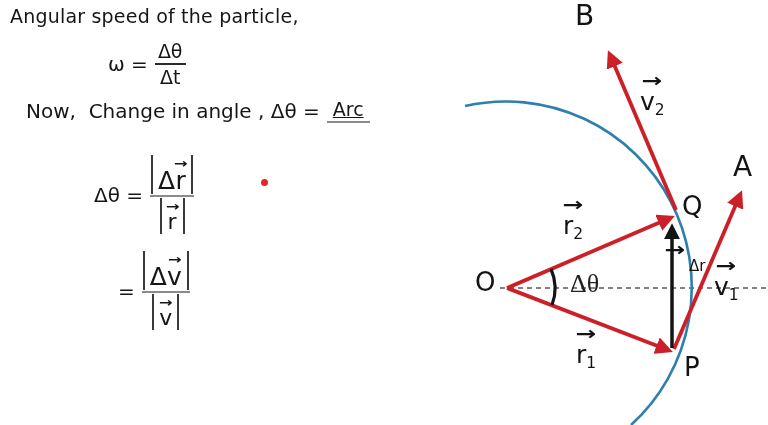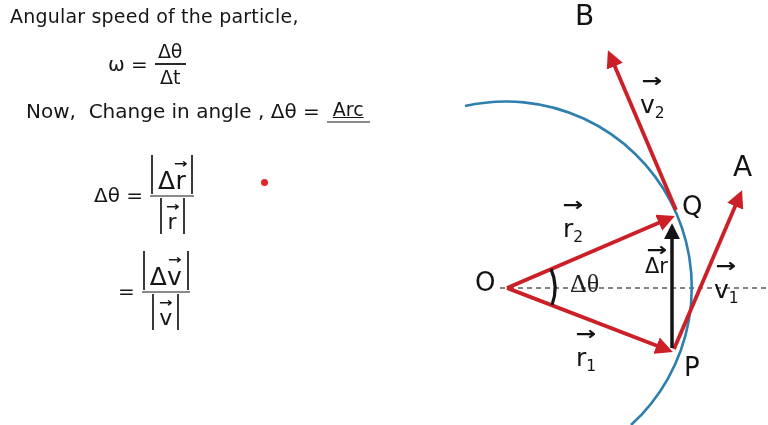--- a/index.html
+++ b/index.html
@@ -33,22 +33,22 @@
   .den-abs .delta, .den-abs .letter { font-size:22px; line-height:22px; }
   .vec { display:inline-flex; flex-direction:column; align-items:center; }
   .vec .oarr { font-size:13px; line-height:9px; font-weight:bold; transform:scaleX(1.25); }
   .red-dot { position:absolute; left:261px; top:179px; width:7px; height:7px;
              border-radius:50%; background:#e52528; }
   
   .pt-label { position:absolute; font-size:26px; line-height:26px; color:#131313; }
   .pt-label.big { font-size:28px; line-height:28px; }
   .vlabel { position:absolute; display:flex; flex-direction:column; align-items:center; color:#131313; }
   .vlabel .oarr { font-size:19px; line-height:13px; font-weight:bold; transform:scaleX(1.3); }
-  .vlabel .vbase { font-size:25px; line-height:35px; }
-  .vlabel.small .vbase { font-size:21px; line-height:21px; }
+  .vlabel .vbase { font-size:25px; line-height:29px; }
+  .vlabel.small .vbase { font-size:15px; line-height:21px;margin-left:44px; }
   .vlabel sub { font-size:0.62em; vertical-align:-0.3em; }
   .angle-label { position:absolute; left:570px; top:271px;
                  font-family:"Liberation Serif", serif; font-size:26px; line-height:26px; color:#222; }
   .diagram-svg { position:absolute; left:400px; top:0; }
 </style>
 </head>
 <body>
 
 <div class="stage">
 

